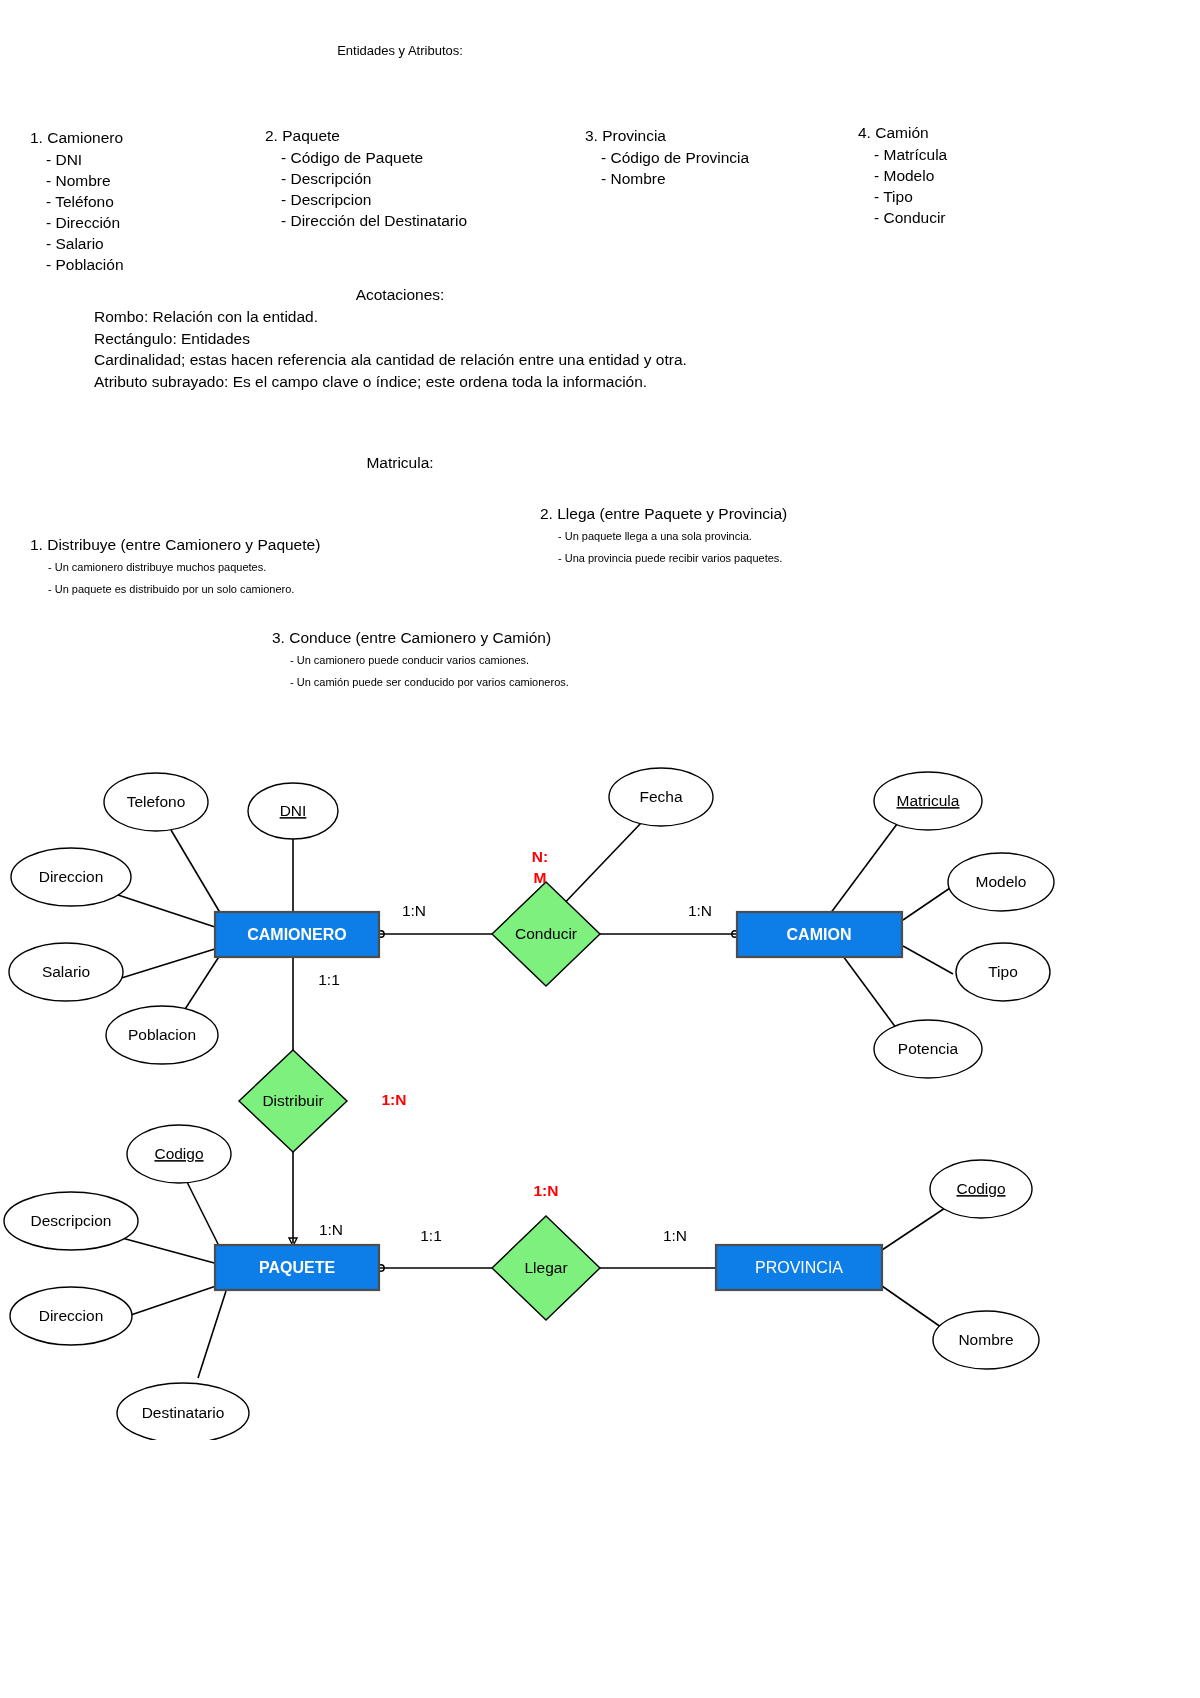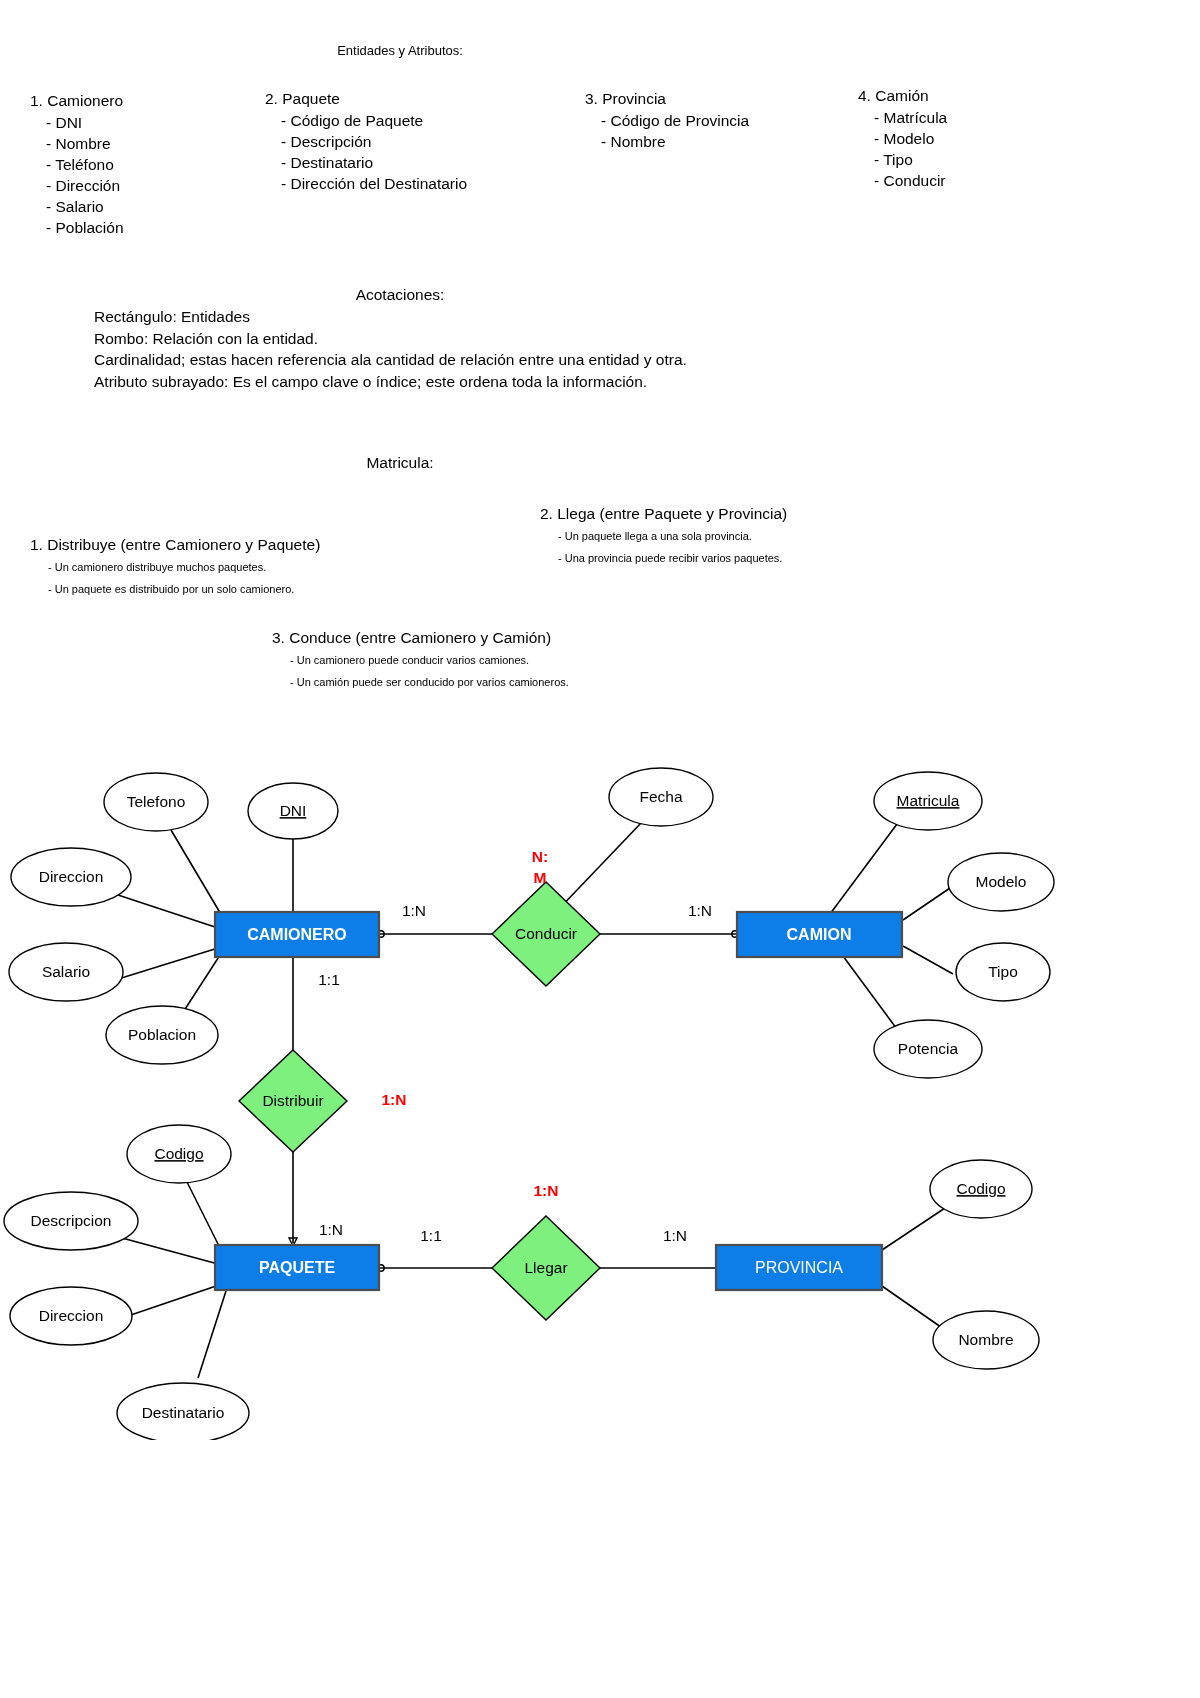--- a/index.html
+++ b/index.html
@@ -11,21 +11,21 @@
   }
   .abs{position:absolute;}
   .txt-c{font-size:15.5px;line-height:21px;}
 
   
   #heading-entidades{left:0;top:40px;width:800px;text-align:center;font-size:13px;}
   #list-camionero{left:30px;top:90px;}
   #list-paquete{left:265px;top:88px;}
   #list-provincia{left:585px;top:88px;}
   #list-camion{left:858px;top:85px;}
-  .list-title{font-size:15.5px;line-height:22px;}
+  .list-title{font-size:15.5px;line-height:22px;margin-top:37px;}
   .list-item{font-size:15.5px;line-height:21px;padding-left:16px;}
 
   #heading-acotaciones{left:0;top:284px;width:800px;text-align:center;font-size:15.5px;}
   #acotaciones-body{left:94px;top:306px;}
   #acotaciones-body div{font-size:15.5px;line-height:21.5px;}
 
   #heading-relaciones{left:0;top:452px;width:800px;text-align:center;font-size:15.5px;}
   #rel-1{left:30px;top:510px;margin-top:24px;}
   #rel-2{left:540px;top:503px;}
   #rel-3{left:272px;top:627px;}
@@ -62,42 +62,42 @@
   <div class="list-item">- Teléfono</div>
   <div class="list-item">- Dirección</div>
   <div class="list-item">- Salario</div>
   <div class="list-item">- Población</div>
 </div>
 
 <div class="abs" id="list-paquete">
   <div class="list-title">2. Paquete</div>
   <div class="list-item">- Código de Paquete</div>
   <div class="list-item">- Descripción</div>
-  <div class="list-item">- Destinatario</div>
+  <div class="list-item">- Descripcion</div>
   <div class="list-item">- Dirección del Destinatario</div>
 </div>
 
 <div class="abs" id="list-provincia">
   <div class="list-title">3. Provincia</div>
   <div class="list-item">- Código de Provincia</div>
   <div class="list-item">- Nombre</div>
 </div>
 
 <div class="abs" id="list-camion">
   <div class="list-title">4. Camión</div>
   <div class="list-item">- Matrícula</div>
   <div class="list-item">- Modelo</div>
   <div class="list-item">- Tipo</div>
   <div class="list-item">- Conducir</div>
 </div>
 
 <div class="abs txt-c" id="heading-acotaciones">Acotaciones:</div>
 <div class="abs" id="acotaciones-body">
+  <div>Rombo: Relación con la entidad.</div>
   <div>Rectángulo: Entidades</div>
-  <div>Rombo: Relación con la entidad.</div>
   <div>Cardinalidad; estas hacen referencia ala cantidad de relación entre una entidad y otra.</div>
   <div>Atributo subrayado: Es el campo clave o índice; este ordena toda la información.</div>
 </div>
 
 <div class="abs txt-c" id="heading-relaciones">Matricula:</div>
 
 <div class="abs" id="rel-1">
   <div class="rel-title">1. Distribuye (entre Camionero y Paquete)</div>
   <div class="rel-item">- Un camionero distribuye muchos paquetes.</div>
   <div class="rel-item">- Un paquete es distribuido por un solo camionero.</div>

